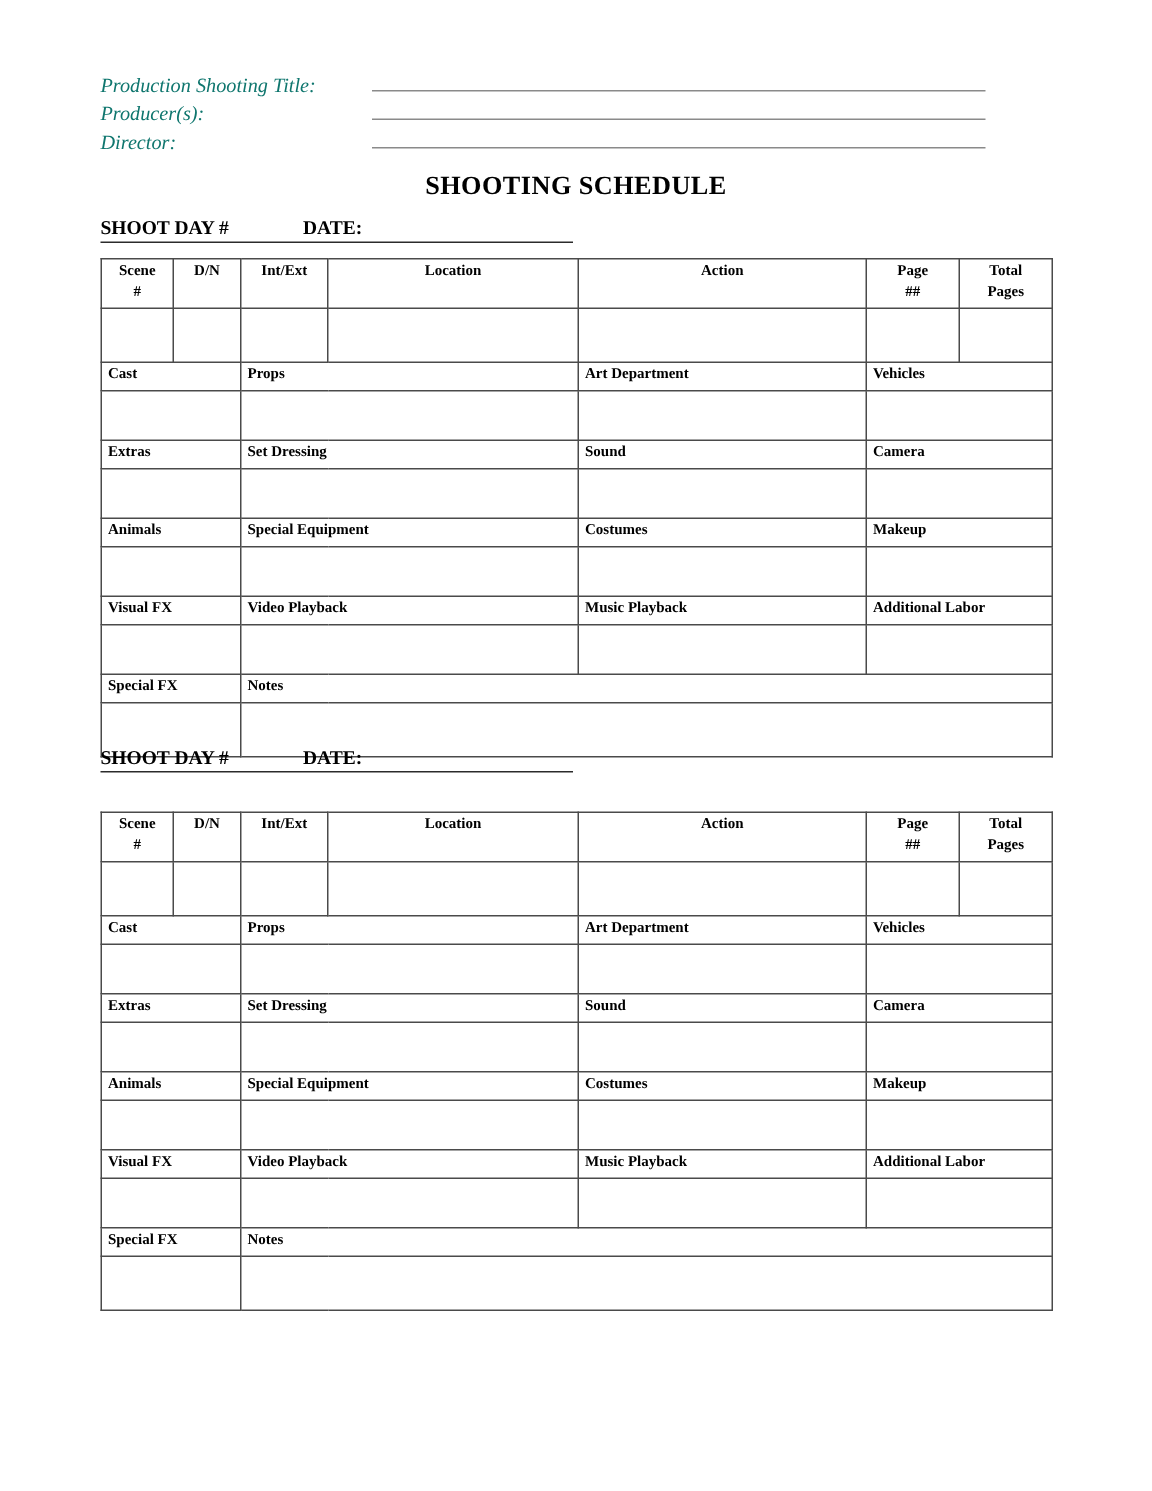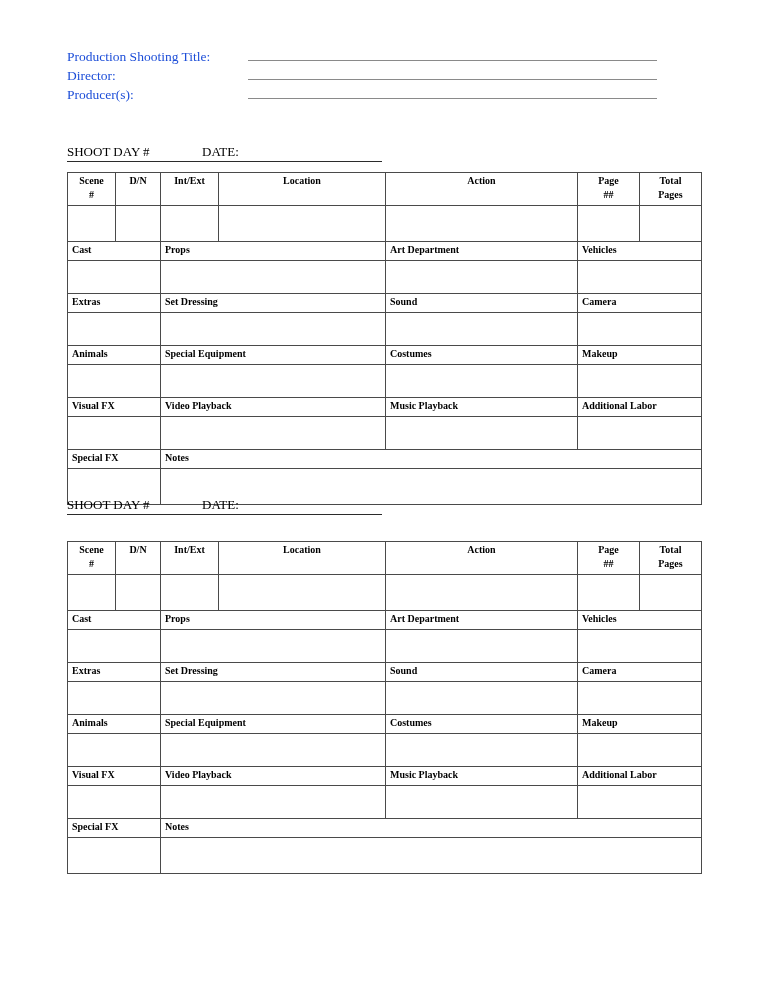--- a/index.html
+++ b/index.html
@@ -32,26 +32,27 @@
     left: 67px;
     top: 45px;
     width: 590px;
   }
   .hdr-row {
     display: flex;
     align-items: flex-end;
     height: 19px;
   }
   .hdr-label {
+    font-style: italic;
     font-size: 13.5px;
     line-height: 15px;
     width: 181px;
     flex: 0 0 181px;
     white-space: nowrap;
-    color: #1d4ed8;
+    color: #0f766e;
   }
   .hdr-rule {
     flex: 1 1 auto;
     height: 0;
     border-bottom: 1.6px solid #8a8a8a;
     margin-bottom: 3px;
   }
 
   
   .doc-title {
@@ -66,21 +67,21 @@
   }
 
   
   .shootday {
     position: absolute;
     left: 67px;
     width: 315px;
     height: 17px;
     border-bottom: 1.6px solid #2b2b2b;
     font-size: 13px;
-    font-weight: normal;
+    font-weight: bold;
     white-space: nowrap;
   }
   .shootday .sd-label { position: absolute; left: 0; top: 0; }
   .shootday .sd-date  { position: absolute; left: 135px; top: 0; text-align: right; }
 
   
   table.sched {
     position: absolute;
     left: 67px;
     width: 634px;
@@ -120,31 +121,32 @@
 <div class="page">
 
   <div class="header-block">
 
     <div class="hdr-row">
       <span class="hdr-label">Production Shooting Title:</span>
       <span class="hdr-rule"></span>
     </div>
 
     <div class="hdr-row">
+      <span class="hdr-label">Producer(s):</span>
+      <span class="hdr-rule"></span>
+    </div>
+
+    <div class="hdr-row">
       <span class="hdr-label">Director:</span>
       <span class="hdr-rule"></span>
     </div>
 
-    <div class="hdr-row">
-      <span class="hdr-label">Producer(s):</span>
-      <span class="hdr-rule"></span>
-    </div>
-
   </div>
 
+  <div class="doc-title">SHOOTING SCHEDULE</div>
 
   <div class="shootday" style="top:144px;">
     <span class="sd-label">SHOOT DAY #</span>
     <span class="sd-date">DATE:</span>
   </div>
 
   <table class="sched" style="top:172px;">
     <colgroup>
       <col class="c-scene">
         <col class="c-dn">

